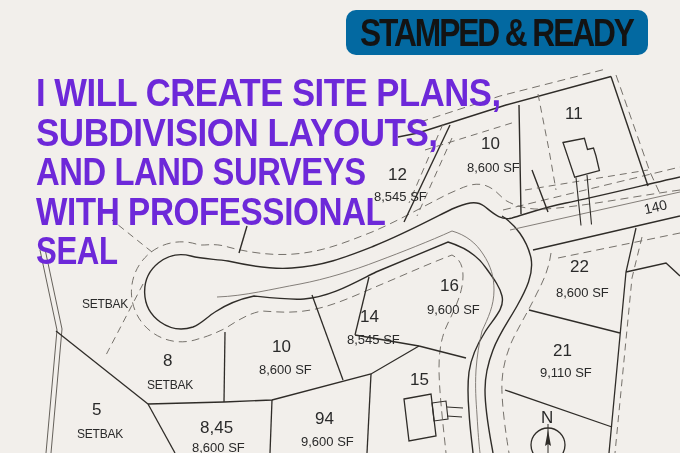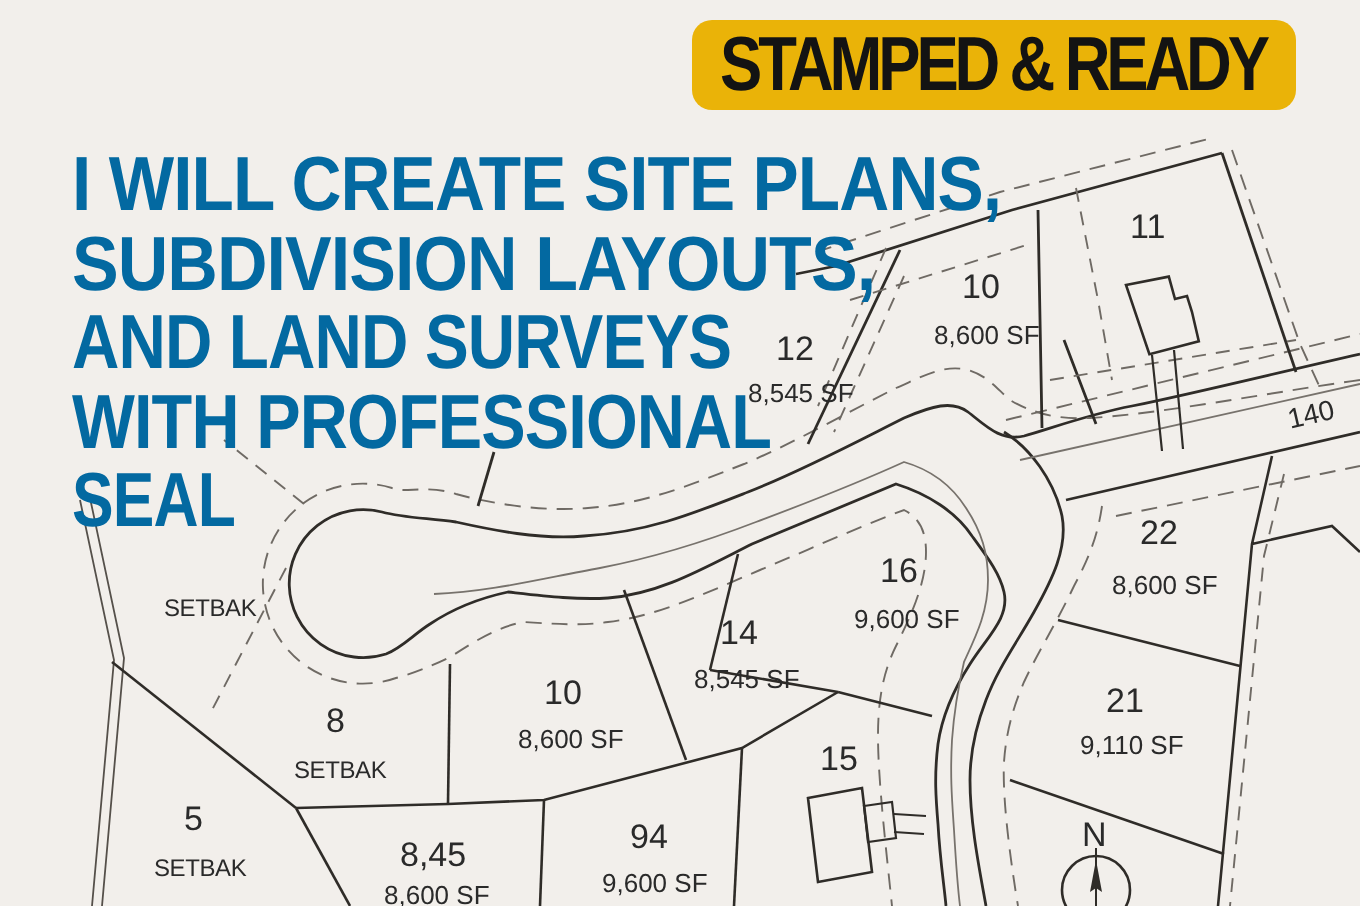--- a/index.html
+++ b/index.html
@@ -2,24 +2,24 @@
 <html><head>
 <meta charset="utf-8">
 <style>
   html,body{margin:0;padding:0;}
   #stage{position:relative;width:680px;height:453px;background:#f2efeb;overflow:hidden;
          font-family:"Liberation Sans", sans-serif;}
   svg{position:absolute;left:0;top:0;}
   .num{font-size:17px;fill:#2a2a2a;}
   .sf{font-size:13px;fill:#2a2a2a;}
   .sb{font-size:12px;letter-spacing:-0.2px;fill:#2a2a2a;}
-  #headline{position:absolute;left:35.5px;top:73px;color:#0369a1;font-weight:bold;
+  #headline{position:absolute;left:35.5px;top:73px;color:#6d28d9;font-weight:bold;
             font-size:38.4px;line-height:39.6px;}
   #headline div{white-space:nowrap;letter-spacing:-0.5px;transform-origin:0 0;}
-  #badge{position:absolute;left:346px;top:10px;width:302px;height:44.5px;background:#eab308;
+  #badge{position:absolute;left:346px;top:10px;width:302px;height:44.5px;background:#0369a1;
          border-radius:10px;}
   #badge span{position:absolute;left:14px;top:0.5px;color:#131313;font-weight:bold;font-size:38.4px;
         letter-spacing:-2.5px;white-space:nowrap;transform:scaleX(0.825);transform-origin:0 0;}
 </style>
 </head>
 <body>
 <div id="stage">
 <svg width="680" height="453" viewBox="0 0 680 453" fill="none">
 
   <g stroke="#2f2c28" stroke-width="1.4" fill="none">

